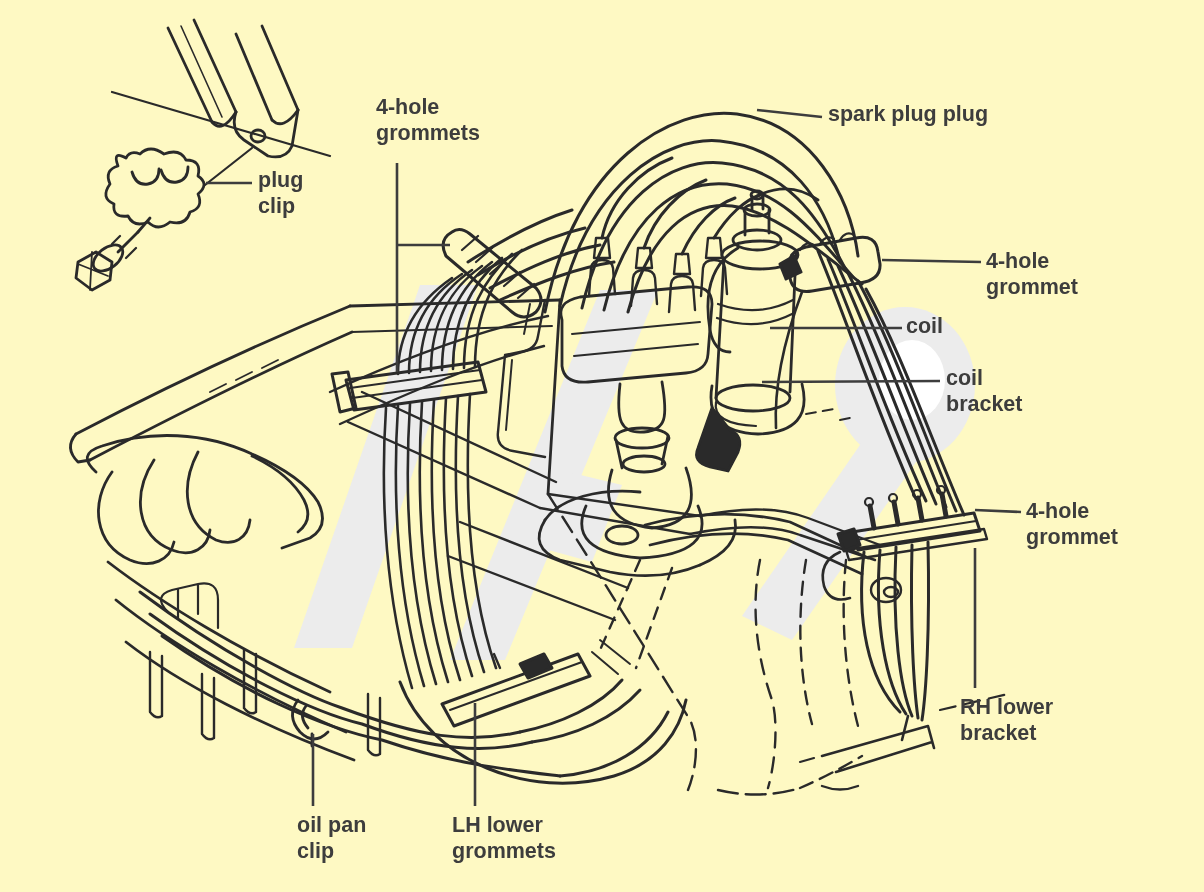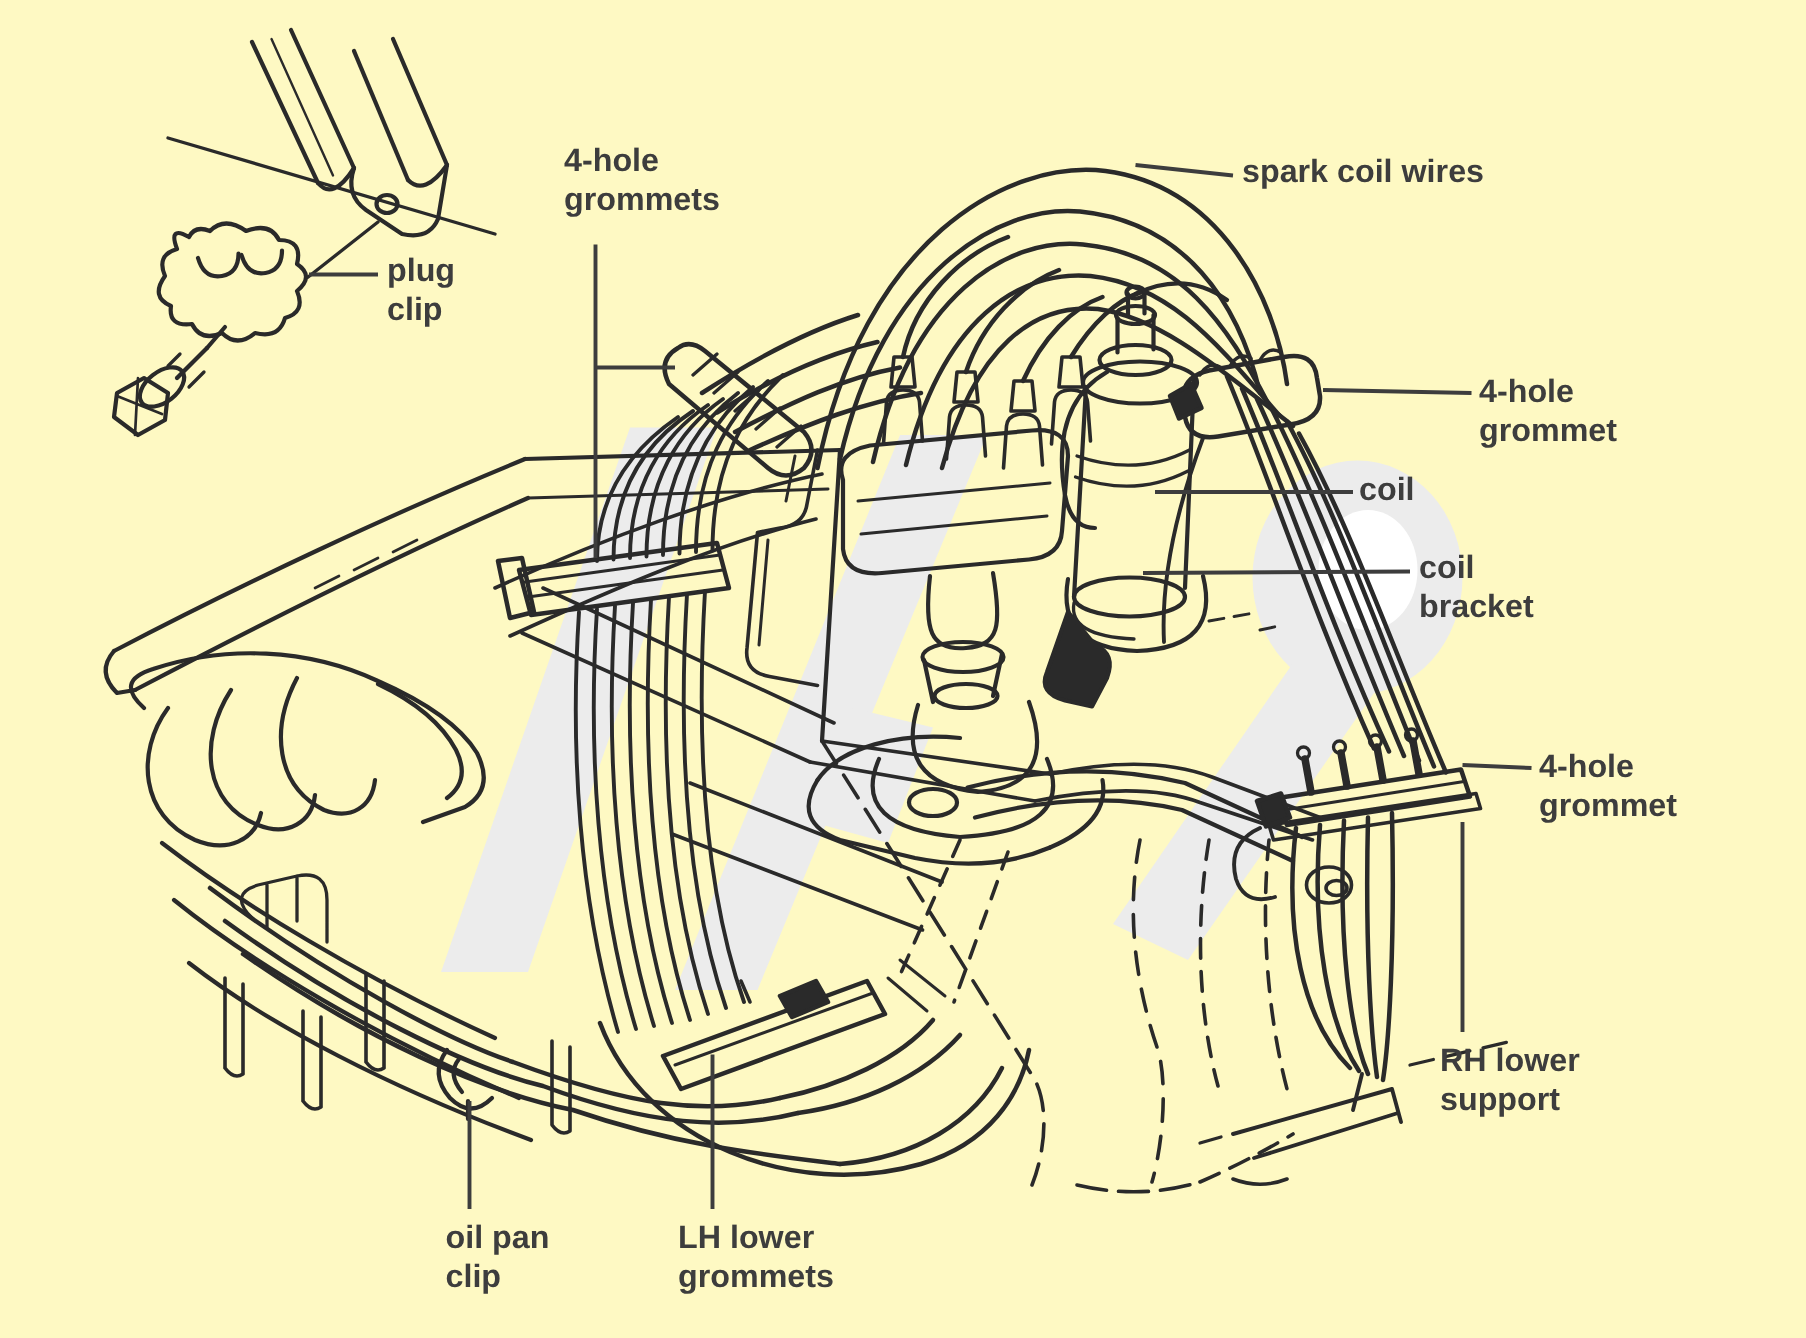--- a/index.html
+++ b/index.html
@@ -277,28 +277,28 @@
       <path d="M975,548 L975,688"></path>
       <path d="M313,734 L313,806"></path>
       <path d="M475,703 L475,806"></path>
     </g>
   </svg>
 
   <div class="callout" style="left:376px;top:94px">4-hole
 grommets</div>
   <div class="callout" style="left:258px;top:167px">plug
 clip</div>
-  <div class="callout" style="left:828px;top:101px">spark coil wires</div>
+  <div class="callout" style="left:828px;top:101px">spark plug plug</div>
   <div class="callout" style="left:986px;top:248px">4-hole
 grommet</div>
   <div class="callout" style="left:906px;top:313px">coil</div>
   <div class="callout" style="left:946px;top:365px">coil
 bracket</div>
   <div class="callout" style="left:1026px;top:498px">4-hole
 grommet</div>
   <div class="callout" style="left:960px;top:694px">RH lower
-support</div>
+bracket</div>
   <div class="callout" style="left:297px;top:812px">oil pan
 clip</div>
   <div class="callout" style="left:452px;top:812px">LH lower
 grommets</div>
 
 </div>
 
 </body></html>

